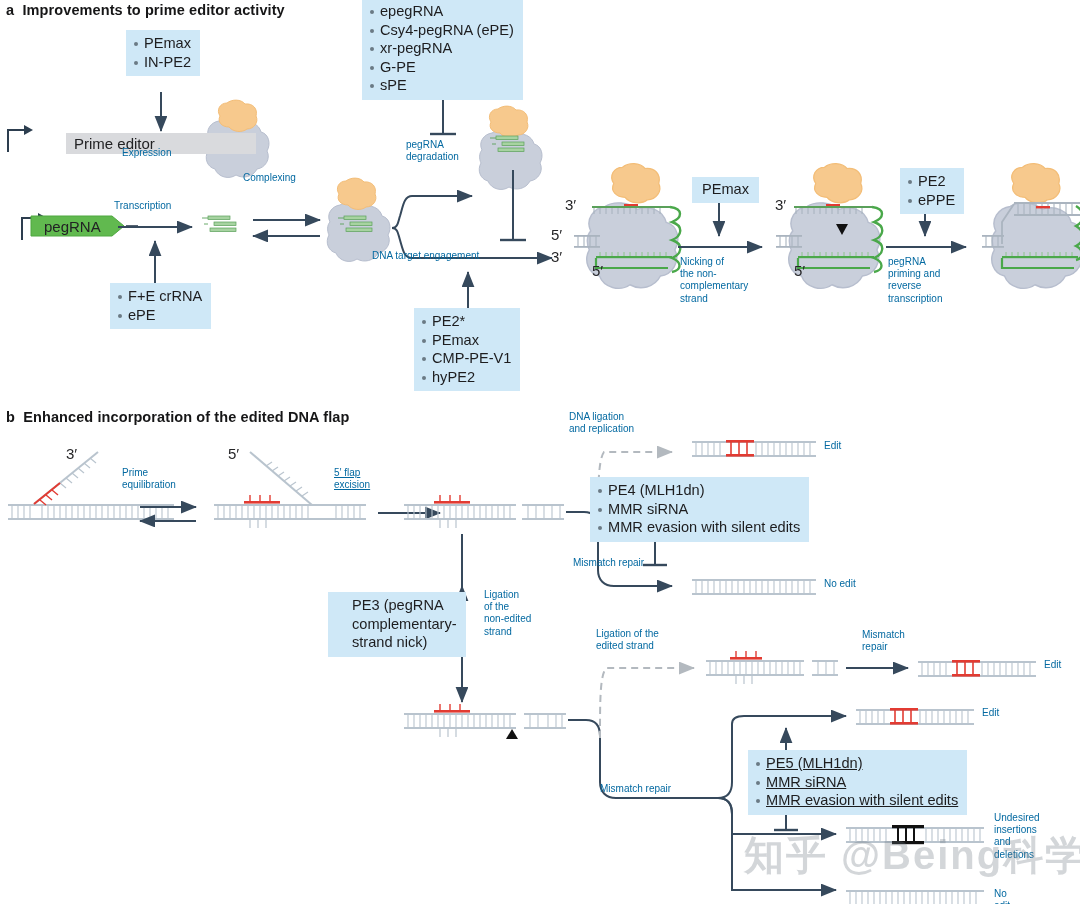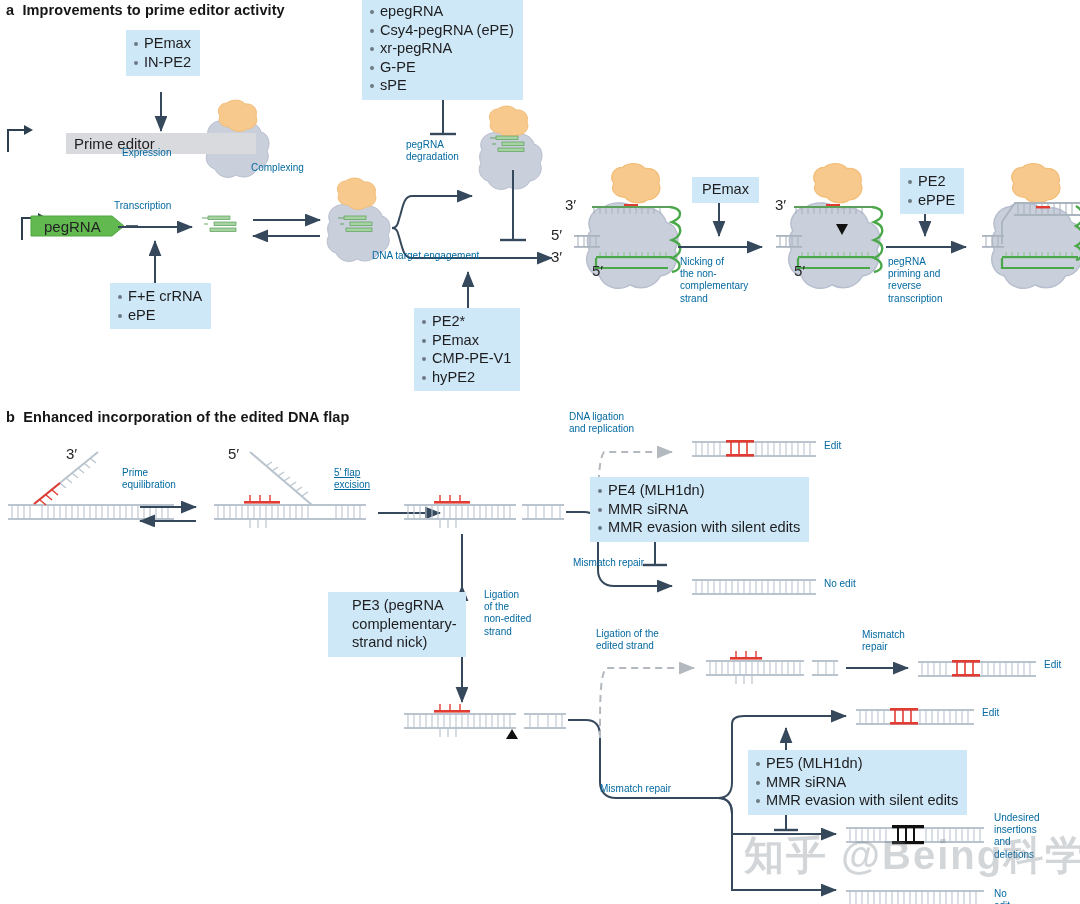--- a/index.html
+++ b/index.html
@@ -744,21 +744,21 @@
   <div class="prime-box" style="left:38px;top:133px;width:190px;margin-left:28px;">
     <span style="padding-left:8px;font-size:15px;">Prime editor</span>
   </div>
 
   <div style="position:absolute;left:44px;top:216px;width:70px;height:20px;display:flex;align-items:center;">
     <span style="font-size:15px;">pegRNA</span>
   </div>
 
   <div class="lbl" style="left:122px;top:147px;">Expression</div>
   <div class="lbl" style="left:114px;top:200px;">Transcription</div>
-  <div class="lbl" style="left:243px;top:162px;margin-left:8px;">Complexing</div>
+  <div class="lbl" style="left:243px;top:172px;">Complexing</div>
   <div class="lbl" style="left:406px;top:139px;">pegRNA
 degradation</div>
   <div class="lbl" style="left:372px;top:250px;">DNA target engagement</div>
   <div class="lbl" style="left:680px;top:256px;">Nicking of
 the non-
 complementary
 strand</div>
   <div class="lbl" style="left:888px;top:256px;">pegRNA
 priming and
 reverse
@@ -844,21 +844,21 @@
       <li>PE4 (MLH1dn)</li>
       <li>MMR siRNA</li>
       <li>MMR evasion with silent edits</li>
     </ul>
   </div>
 
   <div class="callout plain" style="left:328px;top:592px;">PE3 (pegRNA
 complementary-
 strand nick)</div>
 
-  <div class="callout" style="left:748px;top:750px;">
+  <div class="callout" style="left:748px;top:750px;text-decoration:underline;">
     <ul>
       <li>PE5 (MLH1dn)</li>
       <li>MMR siRNA</li>
       <li>MMR evasion with silent edits</li>
     </ul>
   </div>
 
   <div class="lbl" style="left:824px;top:440px;">Edit</div>
   <div class="lbl" style="left:824px;top:578px;">No edit</div>
   <div class="lbl" style="left:1044px;top:659px;">Edit</div>

